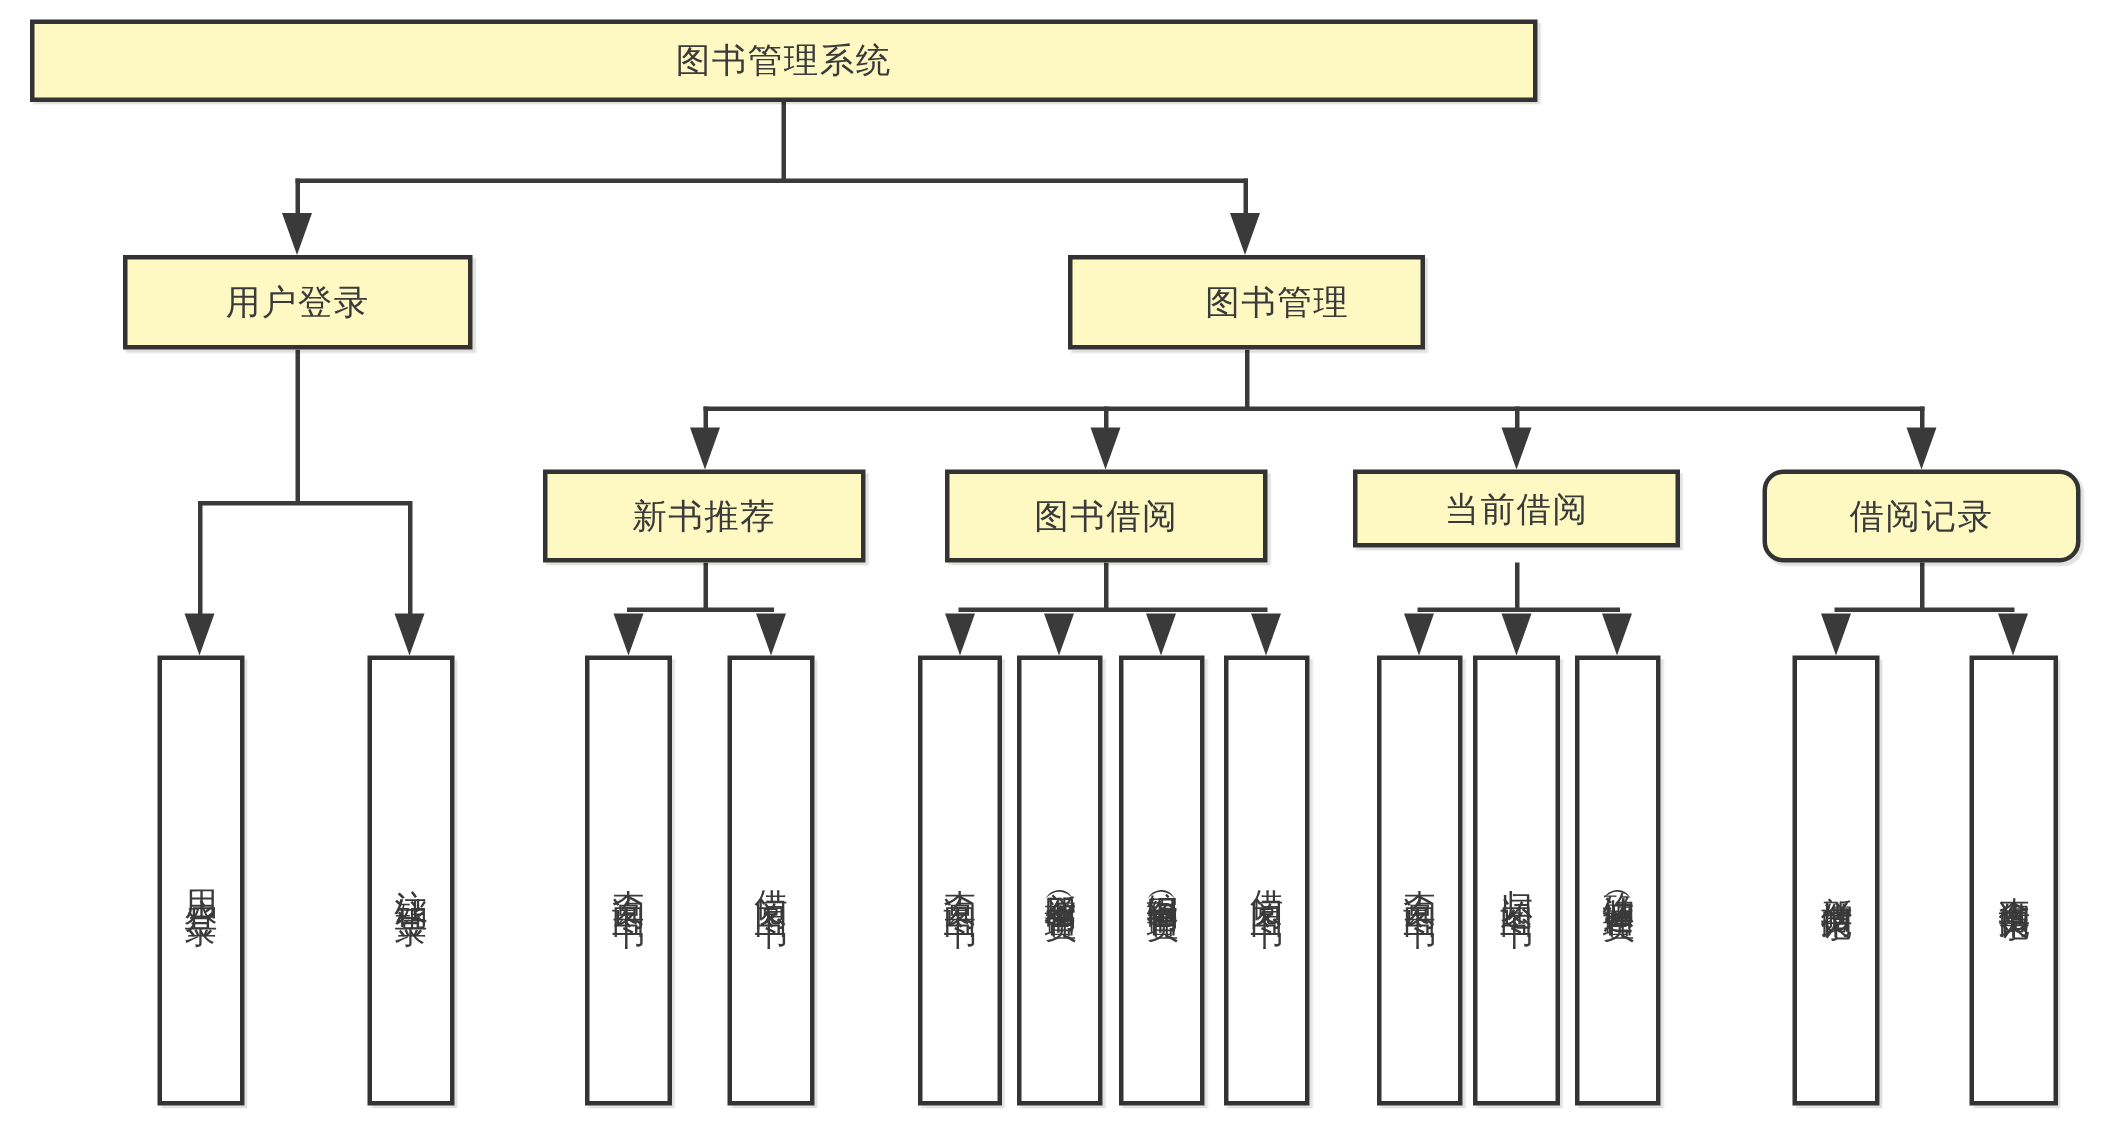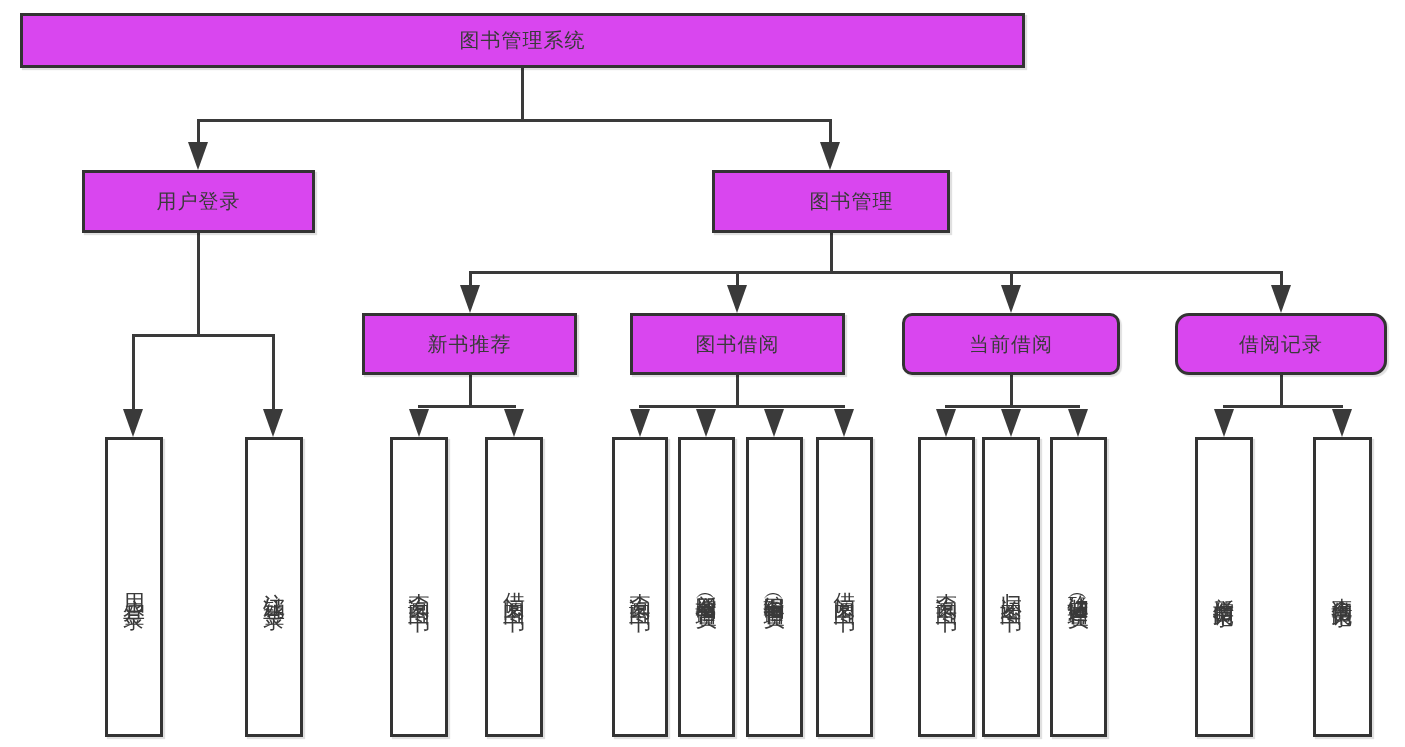--- a/index.html
+++ b/index.html
@@ -15,23 +15,23 @@
     background:#ffffff;
     font-family:"Liberation Sans", sans-serif;
     color:var(--text);
     overflow:hidden;
   }
   
   .box{
     position:absolute;
     box-sizing:border-box;
     border:3px solid var(--border);
-    background:#d946ef;
+    background:#fef9c3;
     display:flex;align-items:center;justify-content:center;
-    font-size:20px;
+    font-size:23px;
     letter-spacing:1px;
     box-shadow:2px 2px 1px rgba(0,0,0,0.12);
   }
   .vbox{
     position:absolute;
     box-sizing:border-box;
     border:3px solid var(--border);
     background:#ffffff;
     top:437px;height:300px;
     display:flex;align-items:center;justify-content:center;
@@ -119,21 +119,21 @@
   <div class="box" style="left:20px;top:13px;width:1005px;height:55px;">图书管理系统</div>
 
   <div class="box" style="left:82px;top:170px;width:233px;height:63px;">用户登录</div>
 
   <div class="box" style="left:712px;top:170px;width:238px;height:63px;padding-left:41px;">图书管理</div>
 
   <div class="box" style="left:630px;top:313px;width:215px;height:62px;">图书借阅</div>
 
   <div class="box" style="left:362px;top:313px;width:215px;height:62px;">新书推荐</div>
 
-  <div class="box" style="left:902px;top:313px;width:218px;height:62px;border-radius:10px;">当前借阅</div>
+  <div class="box" style="left:902px;top:313px;width:218px;height:52px;">当前借阅</div>
 
   <div class="box" style="left:1175px;top:313px;width:212px;height:62px;border-radius:14px;">借阅记录</div>
 
   <div class="vbox" style="left:105px;width:58px;">用户登录</div>
   <div class="vbox" style="left:245px;width:58px;">注销登录</div>
 
   <div class="vbox" style="left:390px;width:58px;">查询图书</div>
   <div class="vbox" style="left:485px;width:58px;">借阅图书</div>
 
   <div class="vbox" style="left:612px;width:56px;">查询图书</div>

